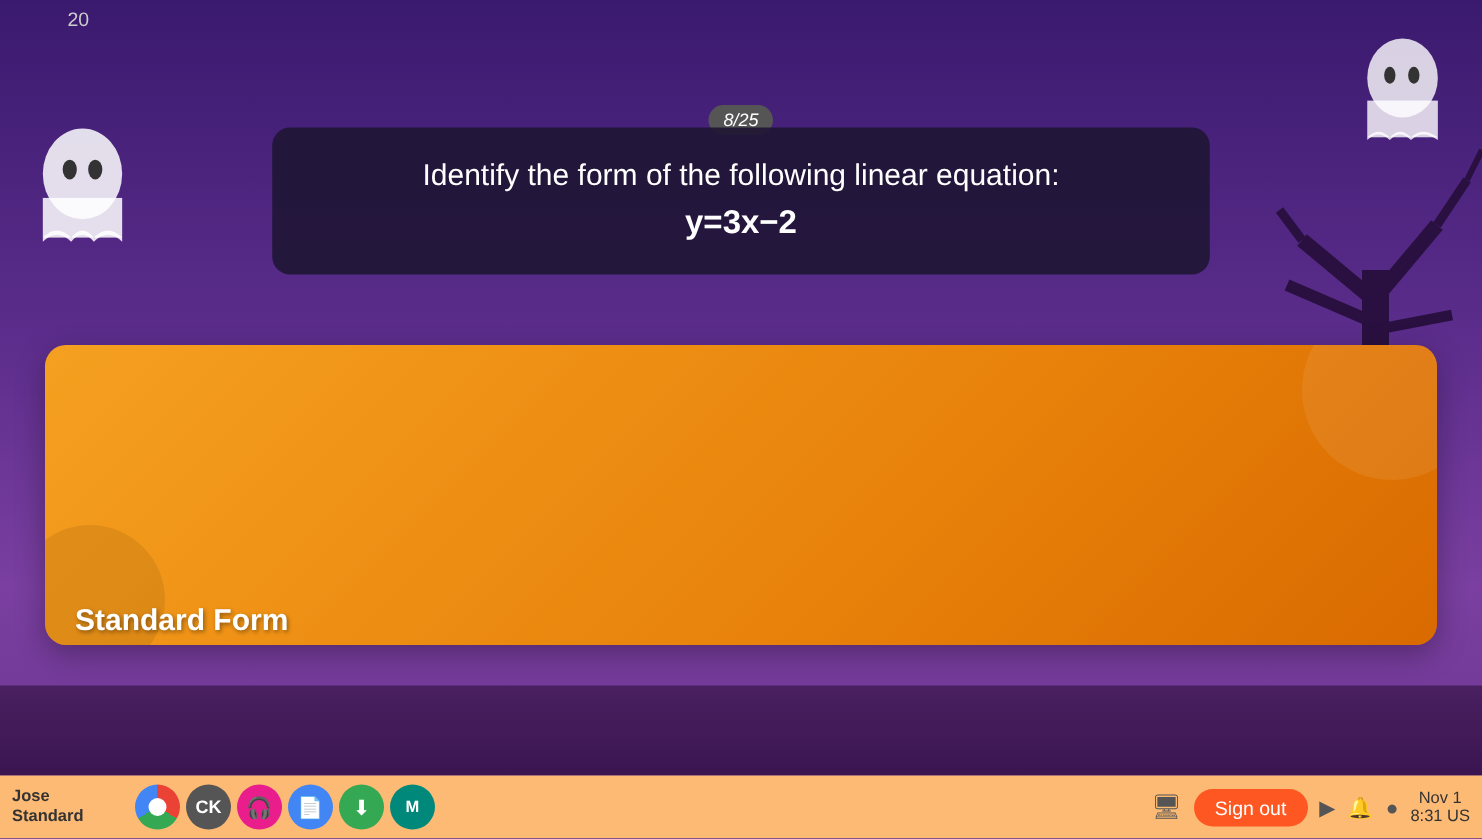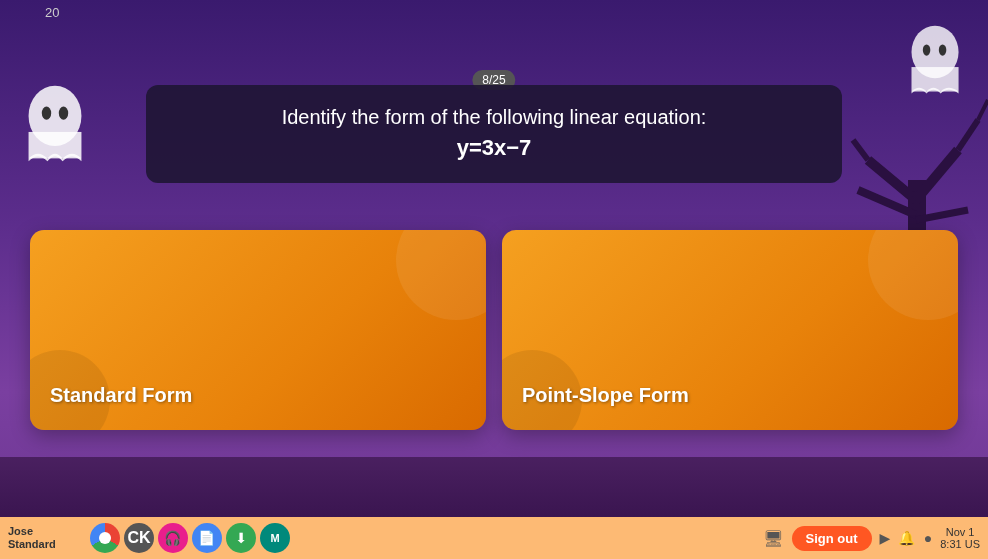--- a/index.html
+++ b/index.html
@@ -62,34 +62,35 @@
       position: absolute;
       top: 70px;
       left: 50%;
       transform: translateX(-50%);
       background: #555;
       color: #fff;
       font-size: 12px;
       padding: 3px 10px;
       border-radius: 10px;
       z-index: 10;
+      font-style: italic;
     }
 
     
     .question-box {
       position: absolute;
       top: 85px;
       left: 50%;
       transform: translateX(-50%);
       background: rgba(30, 20, 50, 0.88);
       color: #fff;
       text-align: center;
       padding: 18px 40px 22px;
       border-radius: 12px;
-      width: 696px;
+      width: 625px;
       z-index: 10;
     }
     .question-text {
       font-size: 20px;
       font-weight: 500;
       line-height: 1.4;
     }
     .question-equation {
       font-size: 22px;
       font-weight: 600;
@@ -107,21 +108,21 @@
       z-index: 10;
     }
     .answer-card {
       flex: 1;
       height: 200px;
       background: linear-gradient(135deg, #f5a020 0%, #e8820a 60%, #d96a00 100%);
       border-radius: 14px;
       display: flex;
       align-items: flex-end;
       justify-content: flex-start;
-      padding: 23px 20px;
+      padding: 4px 20px;
       cursor: pointer;
       position: relative;
       overflow: hidden;
       box-shadow: 0 6px 20px rgba(0,0,0,0.3);
       transition: transform 0.1s;
     }
     .answer-card::before {
       content: '';
       position: absolute;
       top: -30px;
@@ -216,21 +217,21 @@
       margin-left: auto;
     }
 
     .sign-out-btn {
       background: #ff5722;
       color: #fff;
       border: none;
       border-radius: 16px;
       padding: 5px 14px;
       font-size: 13px;
-      font-weight: 700;
+      font-weight: 400;
       cursor: pointer;
     }
 
     .taskbar-time {
       font-size: 11px;
       color: #333;
       text-align: center;
     }
 
     .screen-num {
@@ -290,43 +291,40 @@
 </div>
 
 <div class="ground"></div>
 
 <div class="progress-badge">
   <span>8/25</span>
 </div>
 
 <div class="question-box">
   <div class="question-text">Identify the form of the following linear equation:</div>
-  <div class="question-equation">y=3x−7</div>
+  <div class="question-equation">y=3x−2</div>
 </div>
 
 <div class="answers-row">
   <div class="answer-card">
     <span class="answer-label">Standard Form</span>
-  </div>
-  <div class="answer-card">
-    <span class="answer-label">Point-Slope Form</span>
   </div>
 </div>
 
 <div class="taskbar">
   <div class="user-info">
     <span class="user-name">Jose</span>
     <span class="user-name">Standard</span>
   </div>
 
   <div class="taskbar-icons">
 
     <div class="tb-icon chrome-icon"></div>
 
-    <div class="tb-icon" style="background:#555;color:#fff;font-size:16px;font-weight:bold;">CK</div>
+    <div class="tb-icon" style="background:#555;color:#fff;font-size:12px;font-weight:bold;">CK</div>
 
     <div class="tb-icon" style="background:#e91e8c;color:#fff;font-size:14px;">🎧</div>
 
     <div class="tb-icon" style="background:#4285f4;color:#fff;font-size:14px;">📄</div>
 
     <div class="tb-icon" style="background:#34a853;color:#fff;font-size:14px;">⬇</div>
 
     <div class="tb-icon" style="background:#00897b;color:#fff;font-size:11px;font-weight:bold;">M</div>
   </div>
 

